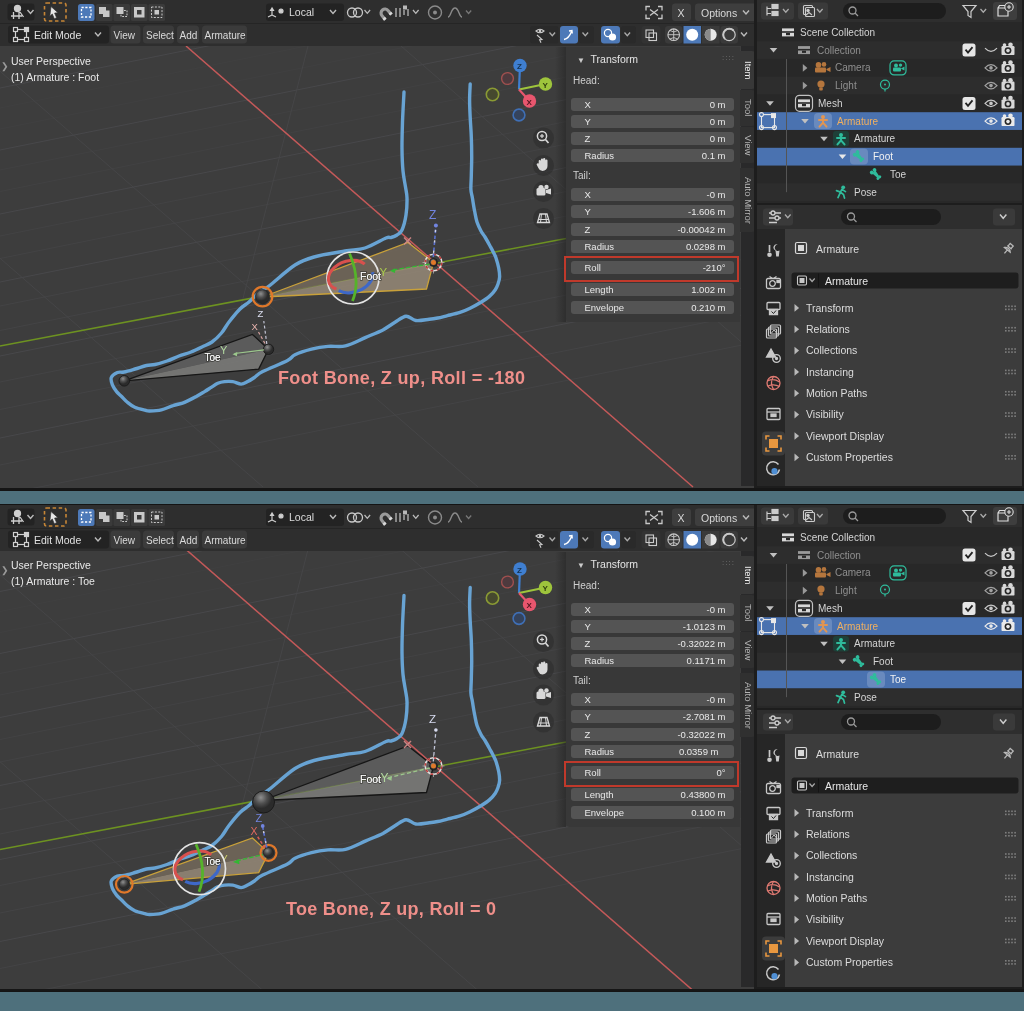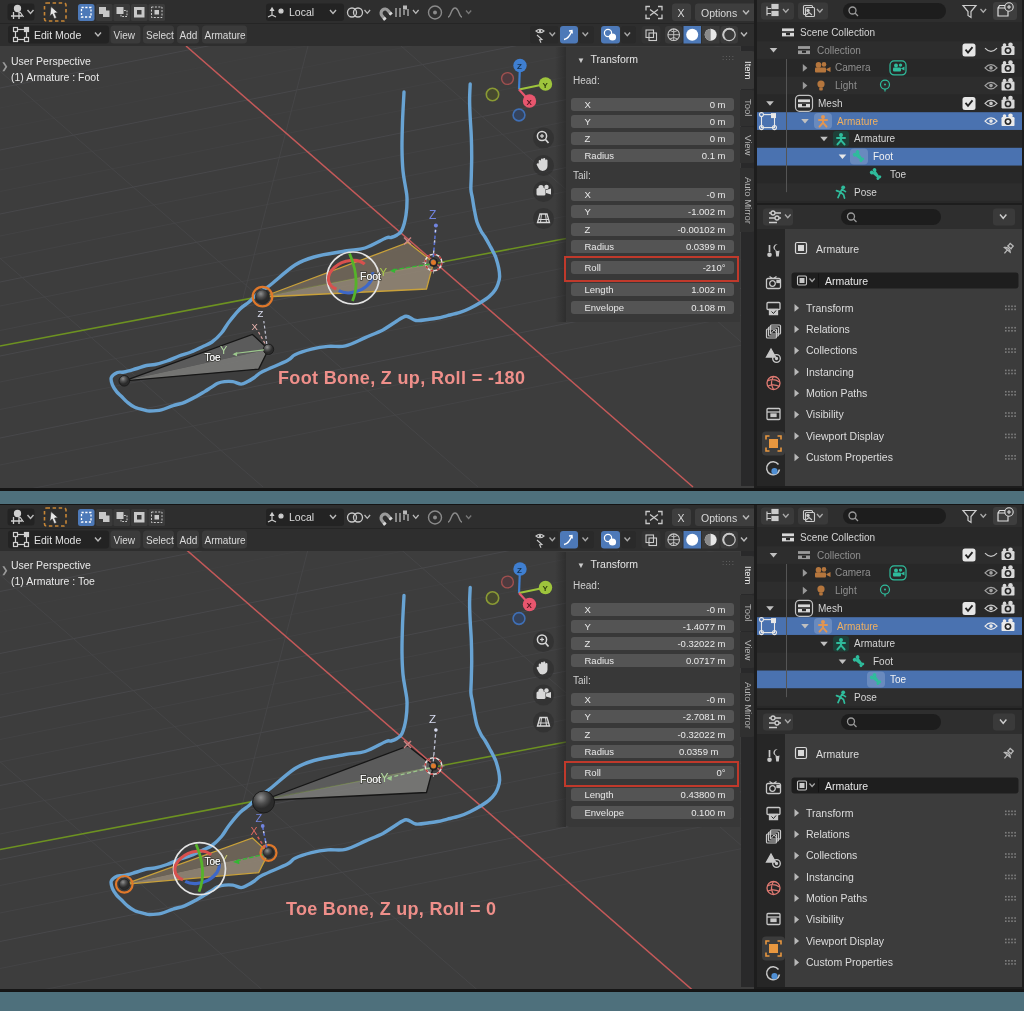--- a/index.html
+++ b/index.html
@@ -266,41 +266,41 @@
     <div class="abs" style="left:570.5px;top:149.4px;width:163px;height:13px;background:#545454;border-radius:3px;font-size:9.5px;color:#e9e9e9">
       <span class="abs" style="left:14px;top:1px">Radius</span>
       <span class="abs" style="right:8px;top:1px">0.1 m</span>
     </div>
     <div class="abs" style="left:570.5px;top:188px;width:163px;height:13px;background:#545454;border-radius:3px;font-size:9.5px;color:#e9e9e9">
       <span class="abs" style="left:14px;top:1px">X</span>
       <span class="abs" style="right:8px;top:1px">-0 m</span>
     </div>
     <div class="abs" style="left:570.5px;top:205.3px;width:163px;height:13px;background:#545454;border-radius:3px;font-size:9.5px;color:#e9e9e9">
       <span class="abs" style="left:14px;top:1px">Y</span>
-      <span class="abs" style="right:8px;top:1px">-1.002 m</span>
+      <span class="abs" style="right:8px;top:1px">-1.606 m</span>
     </div>
     <div class="abs" style="left:570.5px;top:222.6px;width:163px;height:13px;background:#545454;border-radius:3px;font-size:9.5px;color:#e9e9e9">
       <span class="abs" style="left:14px;top:1px">Z</span>
-      <span class="abs" style="right:8px;top:1px">-0.00102 m</span>
+      <span class="abs" style="right:8px;top:1px">-0.00042 m</span>
     </div>
     <div class="abs" style="left:570.5px;top:239.9px;width:163px;height:13px;background:#545454;border-radius:3px;font-size:9.5px;color:#e9e9e9">
       <span class="abs" style="left:14px;top:1px">Radius</span>
-      <span class="abs" style="right:8px;top:1px">0.0399 m</span>
+      <span class="abs" style="right:8px;top:1px">0.0298 m</span>
     </div>
     <div class="abs" style="left:570.5px;top:261.2px;width:163px;height:13px;background:#545454;border-radius:3px;font-size:9.5px;color:#e9e9e9">
       <span class="abs" style="left:14px;top:1px">Roll</span>
       <span class="abs" style="right:8px;top:1px">-210°</span>
     </div>
     <div class="abs" style="left:570.5px;top:282.9px;width:163px;height:13px;background:#545454;border-radius:3px;font-size:9.5px;color:#e9e9e9">
       <span class="abs" style="left:14px;top:1px">Length</span>
       <span class="abs" style="right:8px;top:1px">1.002 m</span>
     </div>
     <div class="abs" style="left:570.5px;top:300.7px;width:163px;height:13px;background:#545454;border-radius:3px;font-size:9.5px;color:#e9e9e9">
       <span class="abs" style="left:14px;top:1px">Envelope</span>
-      <span class="abs" style="right:8px;top:1px">0.108 m</span>
+      <span class="abs" style="right:8px;top:1px">0.210 m</span>
     </div>
     <div class="abs" style="left:563.5px;top:255.6px;width:171px;height:22px;border:2.5px solid #c0392b"></div>
     <div class="abs" style="left:740.5px;top:46px;width:14px;height:440px;background:#29292a"></div>
     <div class="abs" style="left:740px;top:51px;width:15px;height:38px;background:#383838;border-radius:0 3px 3px 0;"></div>
     <div class="abs" style="left:741px;top:51px;width:13px;height:38px;font-size:9.5px;color:#f0f0f0;writing-mode:vertical-rl;text-align:center">Item</div>
     <div class="abs" style="left:740px;top:90px;width:15px;height:36px;background:#303030;border-radius:0 3px 3px 0;"></div>
     <div class="abs" style="left:741px;top:90px;width:13px;height:36px;font-size:9.5px;color:#b4b4b4;writing-mode:vertical-rl;text-align:center">Tool</div>
     <div class="abs" style="left:740px;top:127px;width:15px;height:36px;background:#303030;border-radius:0 3px 3px 0;"></div>
     <div class="abs" style="left:741px;top:127px;width:13px;height:36px;font-size:9.5px;color:#b4b4b4;writing-mode:vertical-rl;text-align:center">View</div>
     <div class="abs" style="left:740px;top:168px;width:15px;height:64px;background:#303030;border-radius:0 3px 3px 0;"></div>
@@ -918,29 +918,29 @@
     <div class="abs" style="left:577px;top:52.5px;width:150px;font-size:10.5px;color:#e4e4e4"><span style="font-size:8px;color:#ccc">▼</span>&nbsp; Transform</div>
     <div class="abs" style="left:722px;top:53px;font-size:8px;color:#777;letter-spacing:1px">::::</div>
     <div class="abs" style="left:573px;top:75px;font-size:10px;color:#cfcfcf">Head:</div>
     <div class="abs" style="left:573px;top:169.5px;font-size:10px;color:#cfcfcf">Tail:</div>
     <div class="abs" style="left:570.5px;top:97.5px;width:163px;height:13px;background:#545454;border-radius:3px;font-size:9.5px;color:#e9e9e9">
       <span class="abs" style="left:14px;top:1px">X</span>
       <span class="abs" style="right:8px;top:1px">-0 m</span>
     </div>
     <div class="abs" style="left:570.5px;top:114.8px;width:163px;height:13px;background:#545454;border-radius:3px;font-size:9.5px;color:#e9e9e9">
       <span class="abs" style="left:14px;top:1px">Y</span>
-      <span class="abs" style="right:8px;top:1px">-1.4077 m</span>
+      <span class="abs" style="right:8px;top:1px">-1.0123 m</span>
     </div>
     <div class="abs" style="left:570.5px;top:132.1px;width:163px;height:13px;background:#545454;border-radius:3px;font-size:9.5px;color:#e9e9e9">
       <span class="abs" style="left:14px;top:1px">Z</span>
       <span class="abs" style="right:8px;top:1px">-0.32022 m</span>
     </div>
     <div class="abs" style="left:570.5px;top:149.4px;width:163px;height:13px;background:#545454;border-radius:3px;font-size:9.5px;color:#e9e9e9">
       <span class="abs" style="left:14px;top:1px">Radius</span>
-      <span class="abs" style="right:8px;top:1px">0.0717 m</span>
+      <span class="abs" style="right:8px;top:1px">0.1171 m</span>
     </div>
     <div class="abs" style="left:570.5px;top:188px;width:163px;height:13px;background:#545454;border-radius:3px;font-size:9.5px;color:#e9e9e9">
       <span class="abs" style="left:14px;top:1px">X</span>
       <span class="abs" style="right:8px;top:1px">-0 m</span>
     </div>
     <div class="abs" style="left:570.5px;top:205.3px;width:163px;height:13px;background:#545454;border-radius:3px;font-size:9.5px;color:#e9e9e9">
       <span class="abs" style="left:14px;top:1px">Y</span>
       <span class="abs" style="right:8px;top:1px">-2.7081 m</span>
     </div>
     <div class="abs" style="left:570.5px;top:222.6px;width:163px;height:13px;background:#545454;border-radius:3px;font-size:9.5px;color:#e9e9e9">

